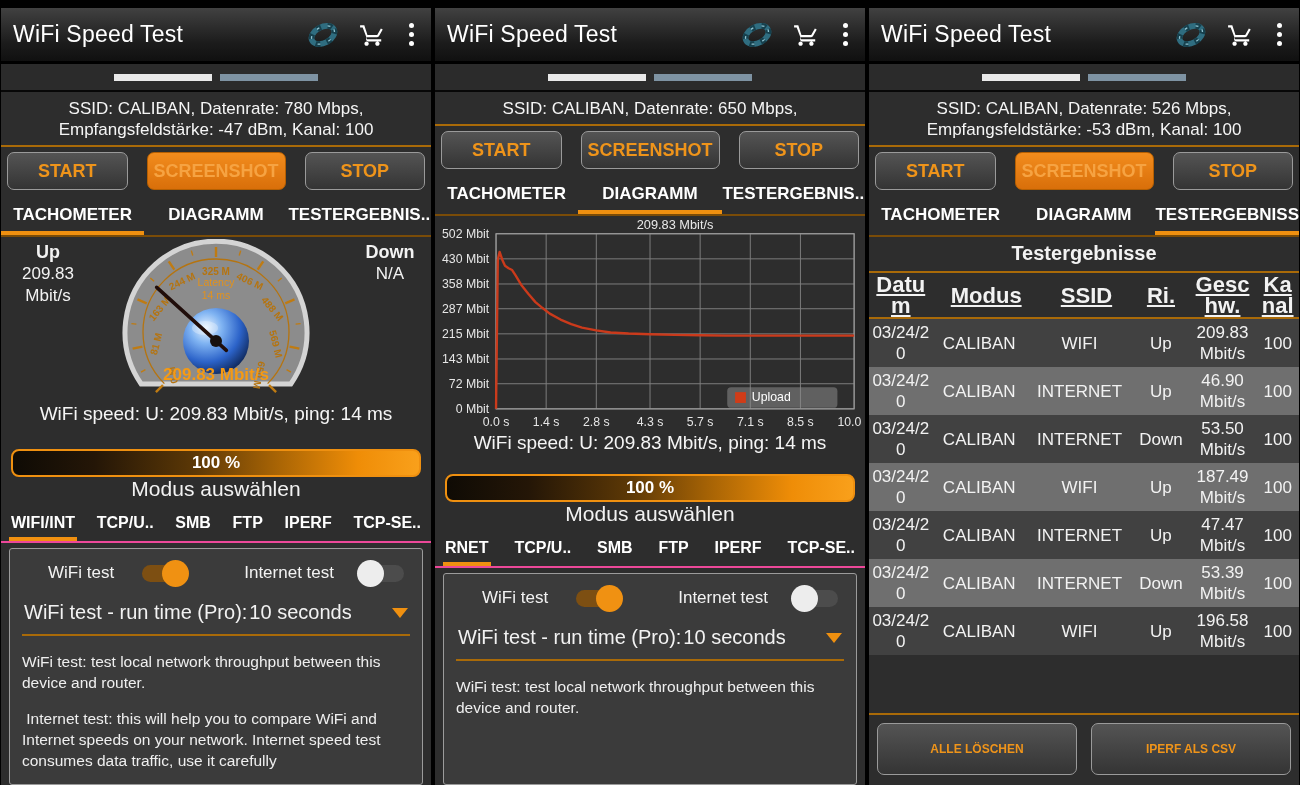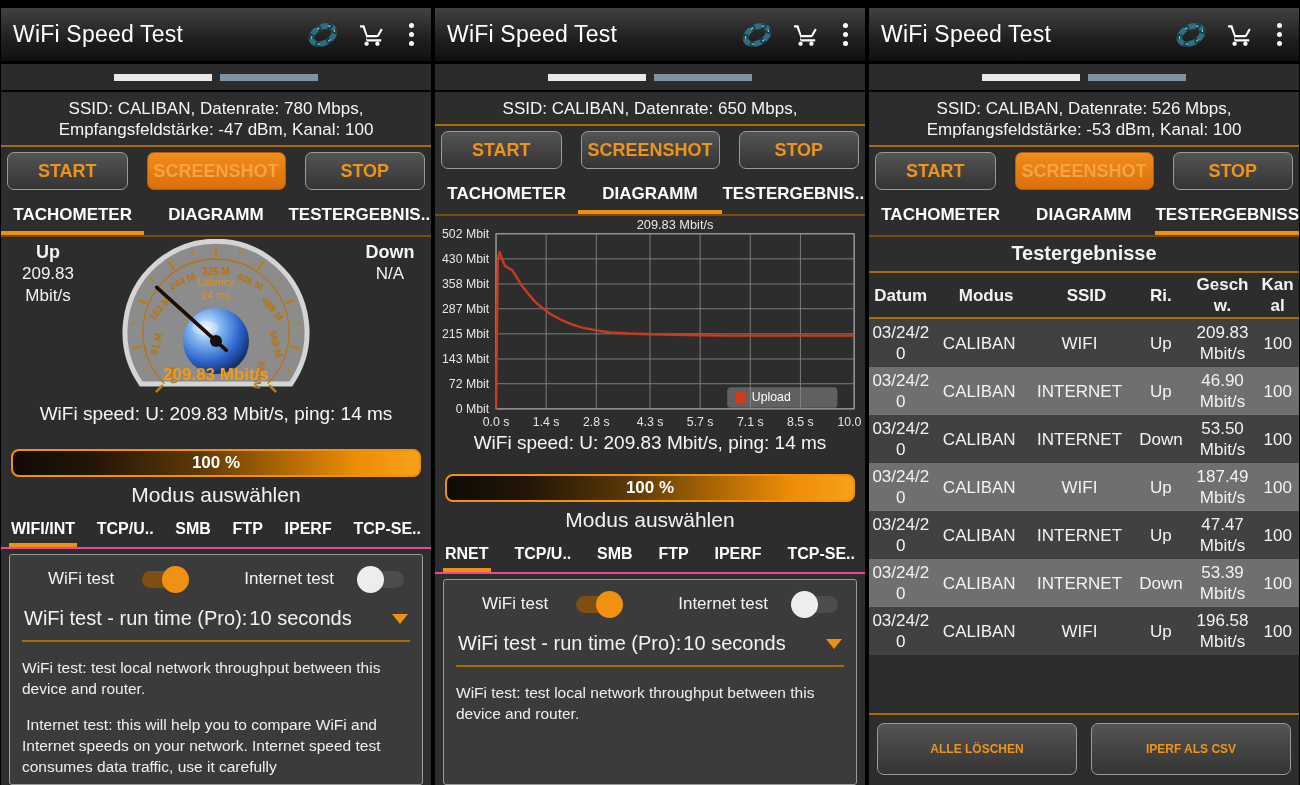--- a/index.html
+++ b/index.html
@@ -37,21 +37,21 @@
   .down-block{position:absolute;right:8px;top:2px;width:66px;text-align:center;
               font-size:17px;line-height:22px;}
   .ud-label{font-weight:bold;font-size:18px;}
   #gauge-svg{display:block;margin:0 auto;}
   .speedline{flex:none;text-align:center;font-size:19px;color:#f5f5f5;margin-top:4px;}
   .progress{flex:none;margin:24px 10px 0;height:24px;border:2px solid #ef9010;border-radius:8px;
             background:linear-gradient(90deg,#0f0b05,#241607 20%,#5c3806 45%,#a86405 65%,#ef8d07 85%,#f9a01b);
             display:flex;align-items:center;justify-content:center;
             font-size:17px;font-weight:600;color:#fff;}
   .p2 .progress{margin-top:20px;}
-  .mode-title{flex:none;text-align:center;font-size:21px;margin-top:6px;height:28px;}
+  .mode-title{flex:none;text-align:center;font-size:21px;height:28px;}
   .mode-tabs{flex:none;display:flex;justify-content:space-between;align-items:stretch;
              height:36px;padding:0 8px;border-bottom:2px solid #ec4899;}
   .mtab{display:flex;align-items:center;font-weight:bold;font-size:16px;color:#fff;
         padding:0 2px;white-space:nowrap;cursor:pointer;}
   .mtab.active{box-shadow:inset 0 -4px 0 #ef9010;}
   .groupbox{flex:1;margin:5px 8px 0;border:1px solid #9b9b9b;border-radius:3px;
             background:#3b3b3b;padding:10px 12px 8px;overflow:hidden;}
   .toggle-row{display:flex;align-items:center;padding:4px 6px 4px 26px;justify-content:flex-end;}
   .tlabel{font-size:17px;}
   .switch{position:relative;width:44px;height:17px;border-radius:9px;flex:none;cursor:pointer;}
@@ -67,22 +67,22 @@
   .dd-caret{margin-left:auto;align-self:center;width:0;height:0;
             border-left:8px solid transparent;border-right:8px solid transparent;
             border-top:10px solid #ef9010;}
   .desc{margin-top:15px;font-size:15.5px;line-height:21px;color:#efefef;white-space:pre-wrap;}
   
   .chart-block{flex:none;padding:2px 2px 0;}
   #chart-svg{display:block;width:100%;}
   
   .results-title{flex:none;text-align:center;font-weight:bold;font-size:20px;
                  padding:5px 0 6px;border-bottom:2px solid #a96a08;}
-  .thead{flex:none;display:flex;font-weight:bold;font-size:17px;min-height:40px;
-         border-bottom:2px solid #a96a08;}
+  .thead{flex:none;display:flex;font-weight:bold;font-size:22px;min-height:40px;
+         border-bottom:2px solid #a96a08;text-decoration:underline;}
   .hcell{display:flex;align-items:center;justify-content:center;text-align:center;
          padding:1px 2px;box-sizing:border-box;word-break:break-all;line-height:21px;}
   .trow{flex:none;display:flex;min-height:48px;font-size:17px;line-height:21px;cursor:pointer;}
   .trow.r0{background:#414141;}
   .trow.r1{background:#6f6f6f;}
   .tcell{display:flex;align-items:center;justify-content:center;text-align:center;
          padding:1px 2px;box-sizing:border-box;}
   .tcell.brk{word-break:break-all;}
   .results-footer{flex:none;margin-top:auto;border-top:2px solid #a96a08;
                   padding:8px 8px 10px;display:flex;gap:14px;}

